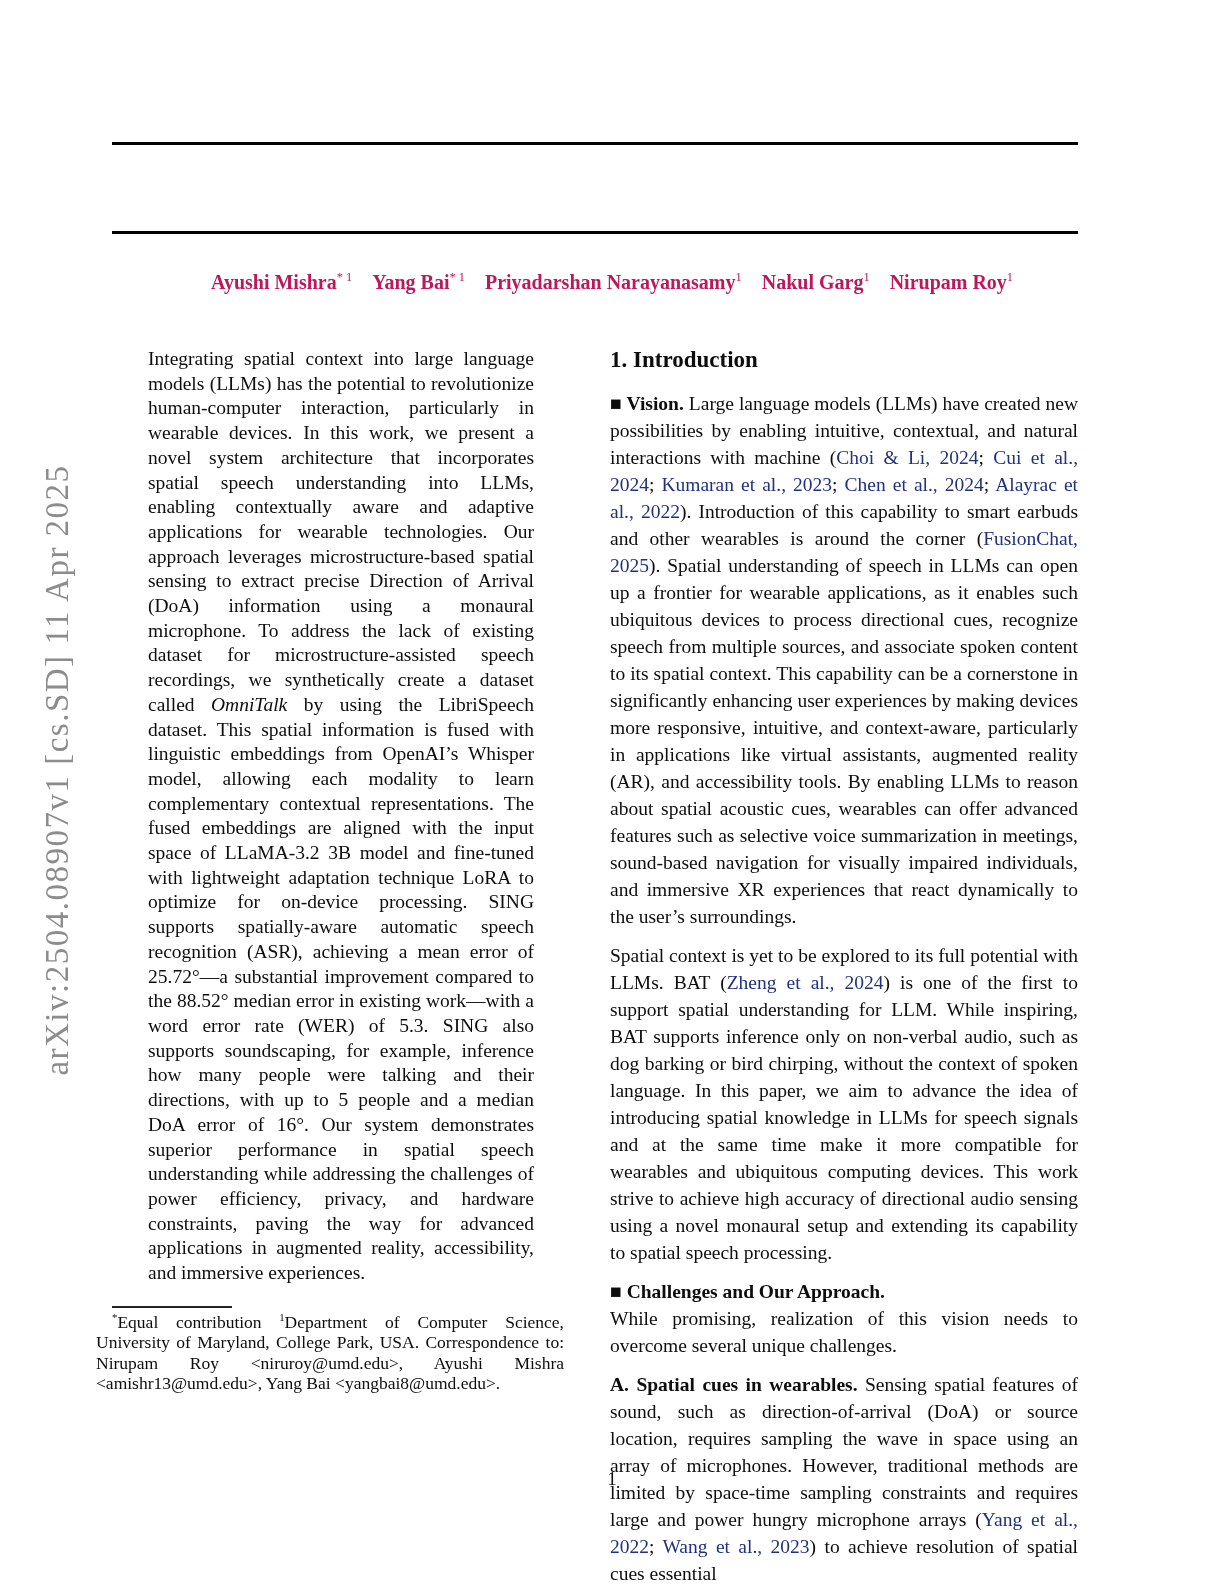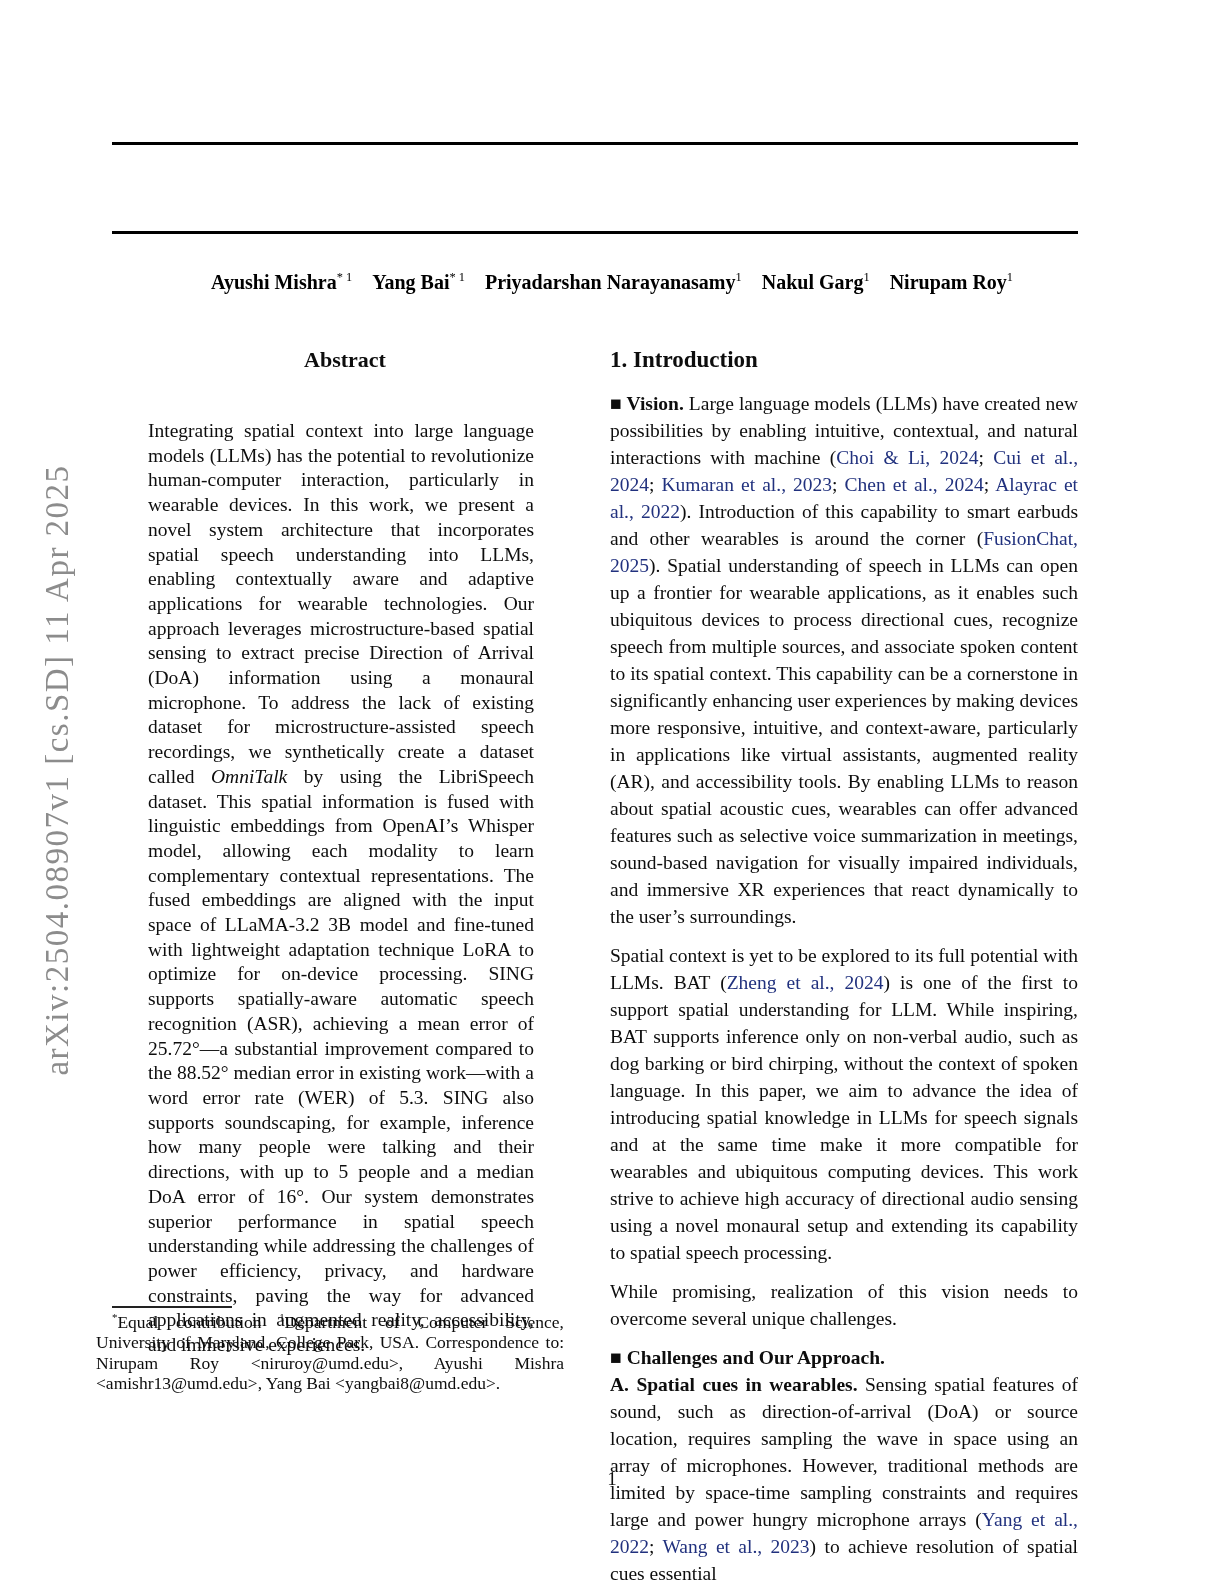--- a/index.html
+++ b/index.html
@@ -47,21 +47,21 @@
   }
 
   .authors {
     position: absolute;
     top: 271px;
     left: 62px;
     width: 1100px;
     text-align: center;
     font-size: 20px;
     font-weight: bold;
-    color: #000000;
+    color: #be185d;
   }
 
   .col-left {
     position: absolute;
     left: 112px;
     top: 347px;
     width: 466px;
   }
   .abstract-heading {
     margin: 0 0 46px 0;
@@ -143,30 +143,29 @@
 <div class="page">
 
   <div class="watermark">arXiv:2504.08907v1  [cs.SD]  11 Apr 2025</div>
 
   <div class="rule rule-1"></div>
   <div class="rule rule-2"></div>
 
   <div class="authors"><span class="seg-b">Ayushi Mishra</span><span class="seg-sup">* 1</span><span>  </span><span class="seg-b">Yang Bai</span><span class="seg-sup">* 1</span><span>  </span><span class="seg-b">Priyadarshan Narayanasamy</span><span class="seg-sup">1</span><span>  </span><span class="seg-b">Nakul Garg</span><span class="seg-sup">1</span><span>  </span><span class="seg-b">Nirupam Roy</span><span class="seg-sup">1</span></div>
 
   <section class="col-left">
-    <h2 class="abstract-heading">Abstract</h2>
     <div class="abstract-body"><span>Integrating spatial context into large language models (LLMs) has the potential to revolutionize human-computer interaction, particularly in wearable devices. In this work, we present a novel system architecture that incorporates spatial speech understanding into LLMs, enabling contextually aware and adaptive applications for wearable technologies. Our approach leverages microstructure-based spatial sensing to extract precise Direction of Arrival (DoA) information using a monaural microphone. To address the lack of existing dataset for microstructure-assisted speech recordings, we synthetically create a dataset called </span><span class="seg-i">OmniTalk</span><span> by using the LibriSpeech dataset. This spatial information is fused with linguistic embeddings from OpenAI’s Whisper model, allowing each modality to learn complementary contextual representations. The fused embeddings are aligned with the input space of LLaMA-3.2 3B model and fine-tuned with lightweight adaptation technique LoRA to optimize for on-device processing. SING supports spatially-aware automatic speech recognition (ASR), achieving a mean error of 25.72°—a substantial improvement compared to the 88.52° median error in existing work—with a word error rate (WER) of 5.3. SING also supports soundscaping, for example, inference how many people were talking and their directions, with up to 5 people and a median DoA error of 16°. Our system demonstrates superior performance in spatial speech understanding while addressing the challenges of power efficiency, privacy, and hardware constraints, paving the way for advanced applications in augmented reality, accessibility, and immersive experiences.</span></div>
   </section>
 
   <section class="col-right">
     <h2 class="section-heading">1. Introduction</h2>
     <div class="para"><span class="seg-b">■ Vision.</span><span>  Large language models (LLMs) have created new possibilities by enabling intuitive, contextual, and natural interactions with machine (</span><span class="seg-link">Choi &amp; Li, 2024</span><span>; </span><span class="seg-link">Cui et al., 2024</span><span>; </span><span class="seg-link">Kumaran et al., 2023</span><span>; </span><span class="seg-link">Chen et al., 2024</span><span>; </span><span class="seg-link">Alayrac et al., 2022</span><span>). Introduction of this capability to smart earbuds and other wearables is around the corner (</span><span class="seg-link">FusionChat, 2025</span><span>). Spatial understanding of speech in LLMs can open up a frontier for wearable applications, as it enables such ubiquitous devices to process directional cues, recognize speech from multiple sources, and associate spoken content to its spatial context. This capability can be a cornerstone in significantly enhancing user experiences by making devices more responsive, intuitive, and context-aware, particularly in applications like virtual assistants, augmented reality (AR), and accessibility tools. By enabling LLMs to reason about spatial acoustic cues, wearables can offer advanced features such as selective voice summarization in meetings, sound-based navigation for visually impaired individuals, and immersive XR experiences that react dynamically to the user’s surroundings.</span></div>
     <div class="para"><span>Spatial context is yet to be explored to its full potential with LLMs.  BAT (</span><span class="seg-link">Zheng et al., 2024</span><span>) is one of the first to support spatial understanding for LLM. While inspiring, BAT supports inference only on non-verbal audio, such as dog barking or bird chirping, without the context of spoken language.  In this paper, we aim to advance the idea of introducing spatial knowledge in LLMs for speech signals and at the same time make it more compatible for wearables and ubiquitous computing devices.  This work strive to achieve high accuracy of directional audio sensing using a novel monaural setup and extending its capability to spatial speech processing.</span></div>
+    <div class="para tight"><span class="seg-b">■ Challenges and Our Approach.</span></div>
     <div class="para"><span>While promising, realization of this vision needs to overcome several unique challenges.</span></div>
-    <div class="para tight"><span class="seg-b">■ Challenges and Our Approach.</span></div>
     <div class="para"><span class="seg-b">A. Spatial cues in wearables.</span><span>   Sensing spatial features of sound, such as direction-of-arrival (DoA) or source location, requires sampling the wave in space using an array of microphones. However, traditional methods are limited by space-time sampling constraints and requires large and power hungry microphone arrays (</span><span class="seg-link">Yang et al., 2022</span><span>; </span><span class="seg-link">Wang et al., 2023</span><span>) to achieve resolution of spatial cues essential</span></div>
   </section>
 
   <div class="footnote-rule"></div>
   <div class="footnote">
     <p class="fn"><span class="seg-sup">*</span><span>Equal contribution  </span><span class="seg-sup">1</span><span>Department of Computer Science, University of Maryland, College Park, USA. Correspondence to: Nirupam Roy &lt;niruroy@umd.edu&gt;, Ayushi Mishra &lt;amishr13@umd.edu&gt;, Yang Bai &lt;yangbai8@umd.edu&gt;.</span></p>
   </div>
 
   <div class="page-num">1</div>
 

